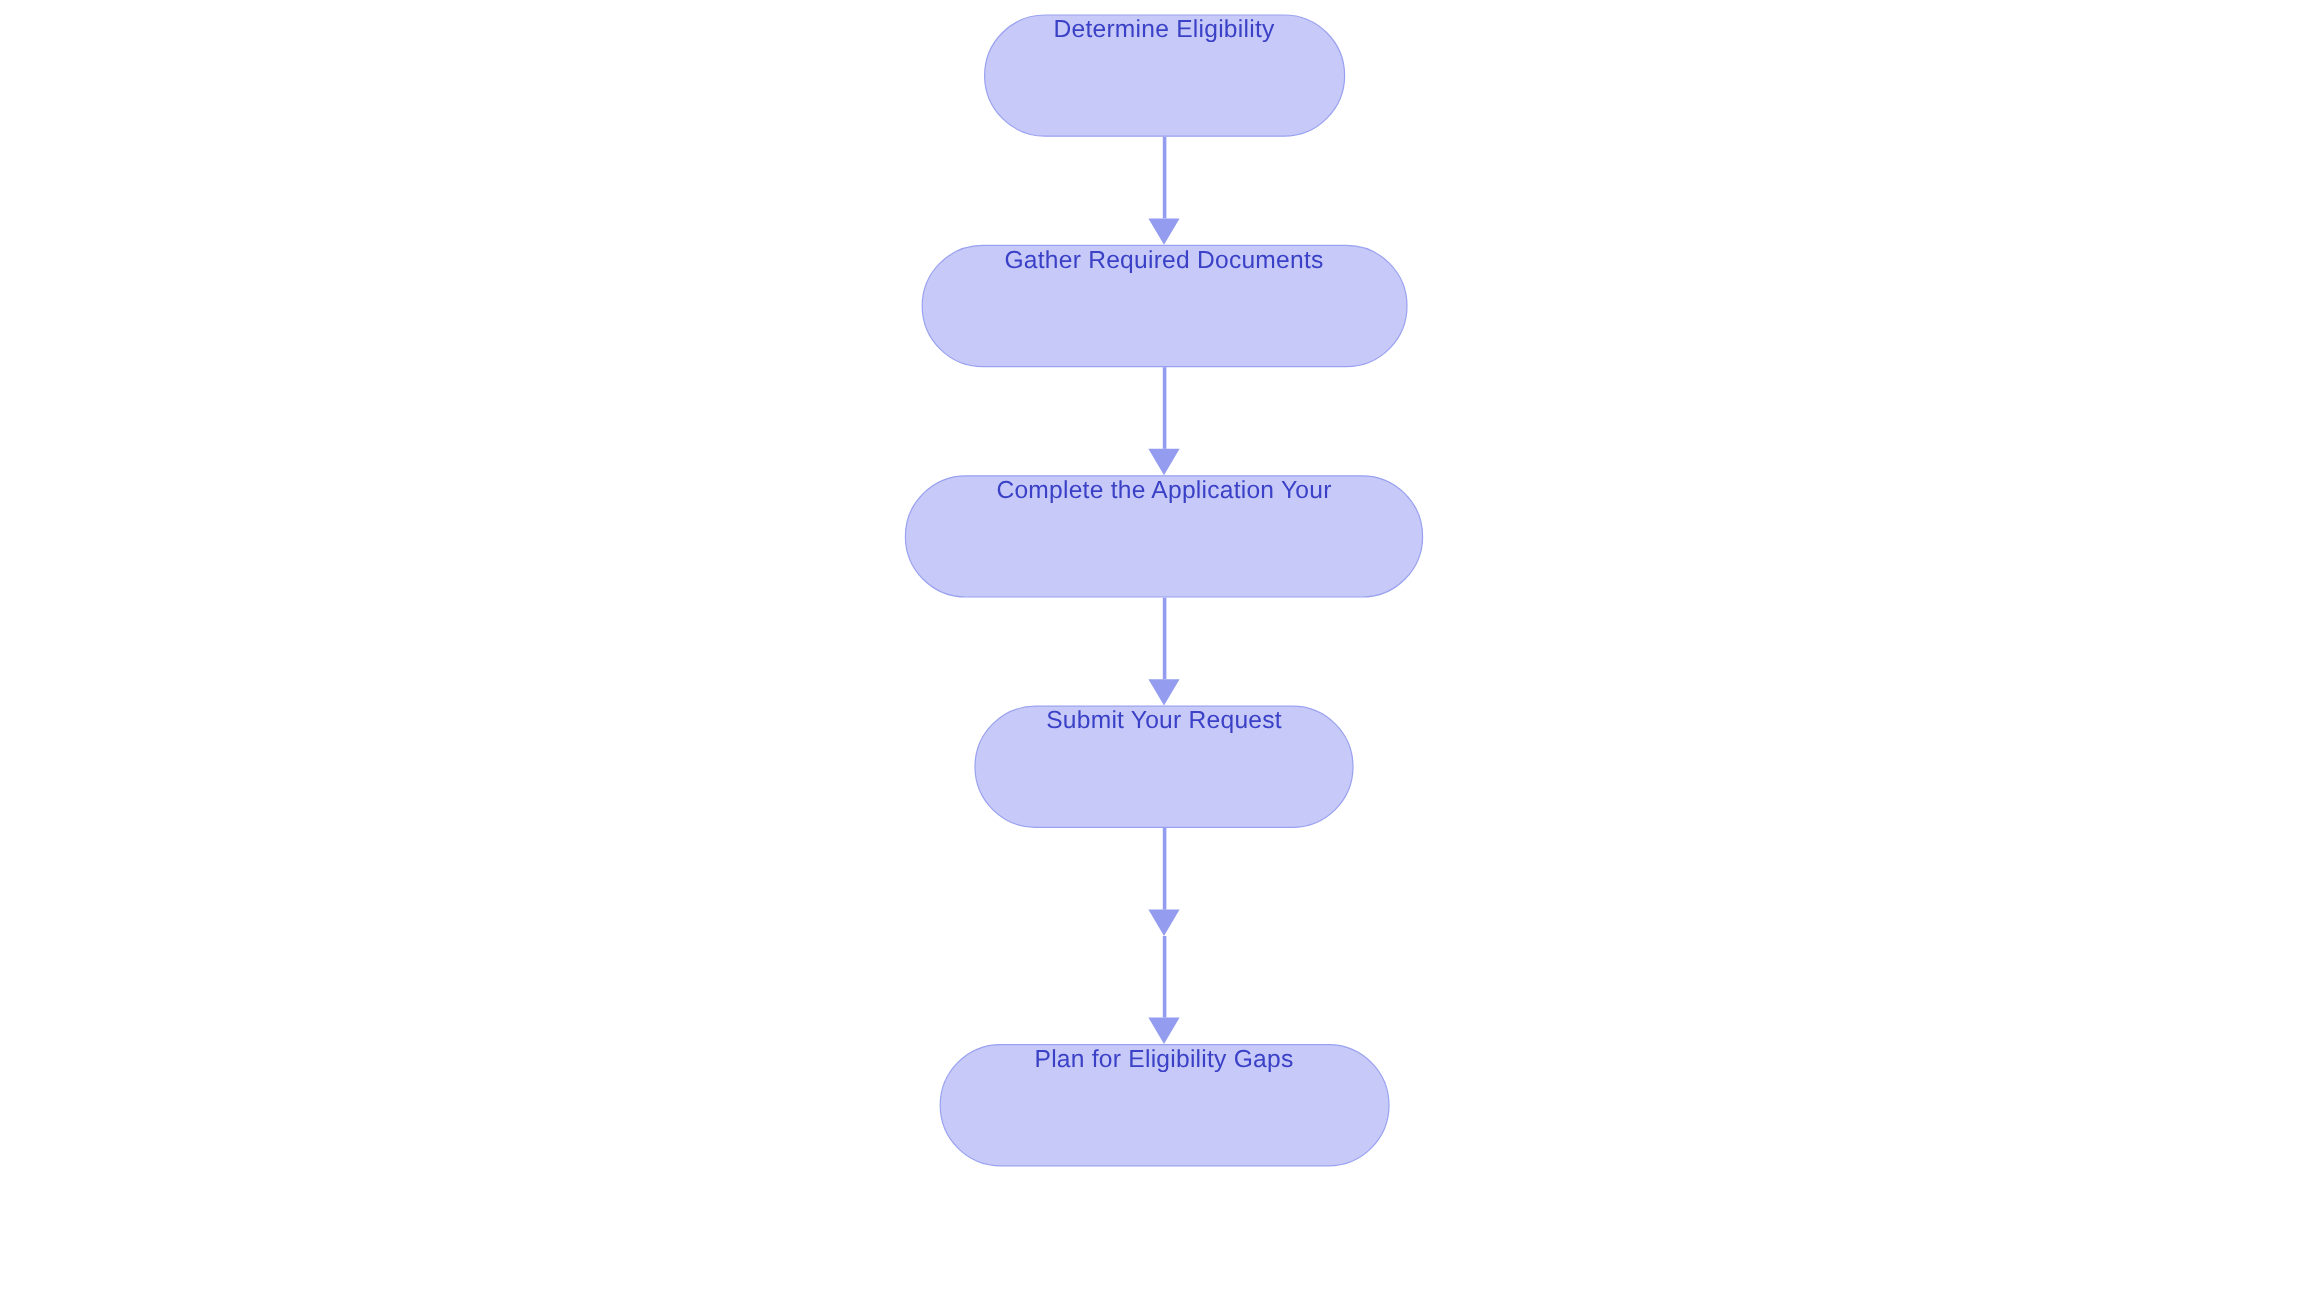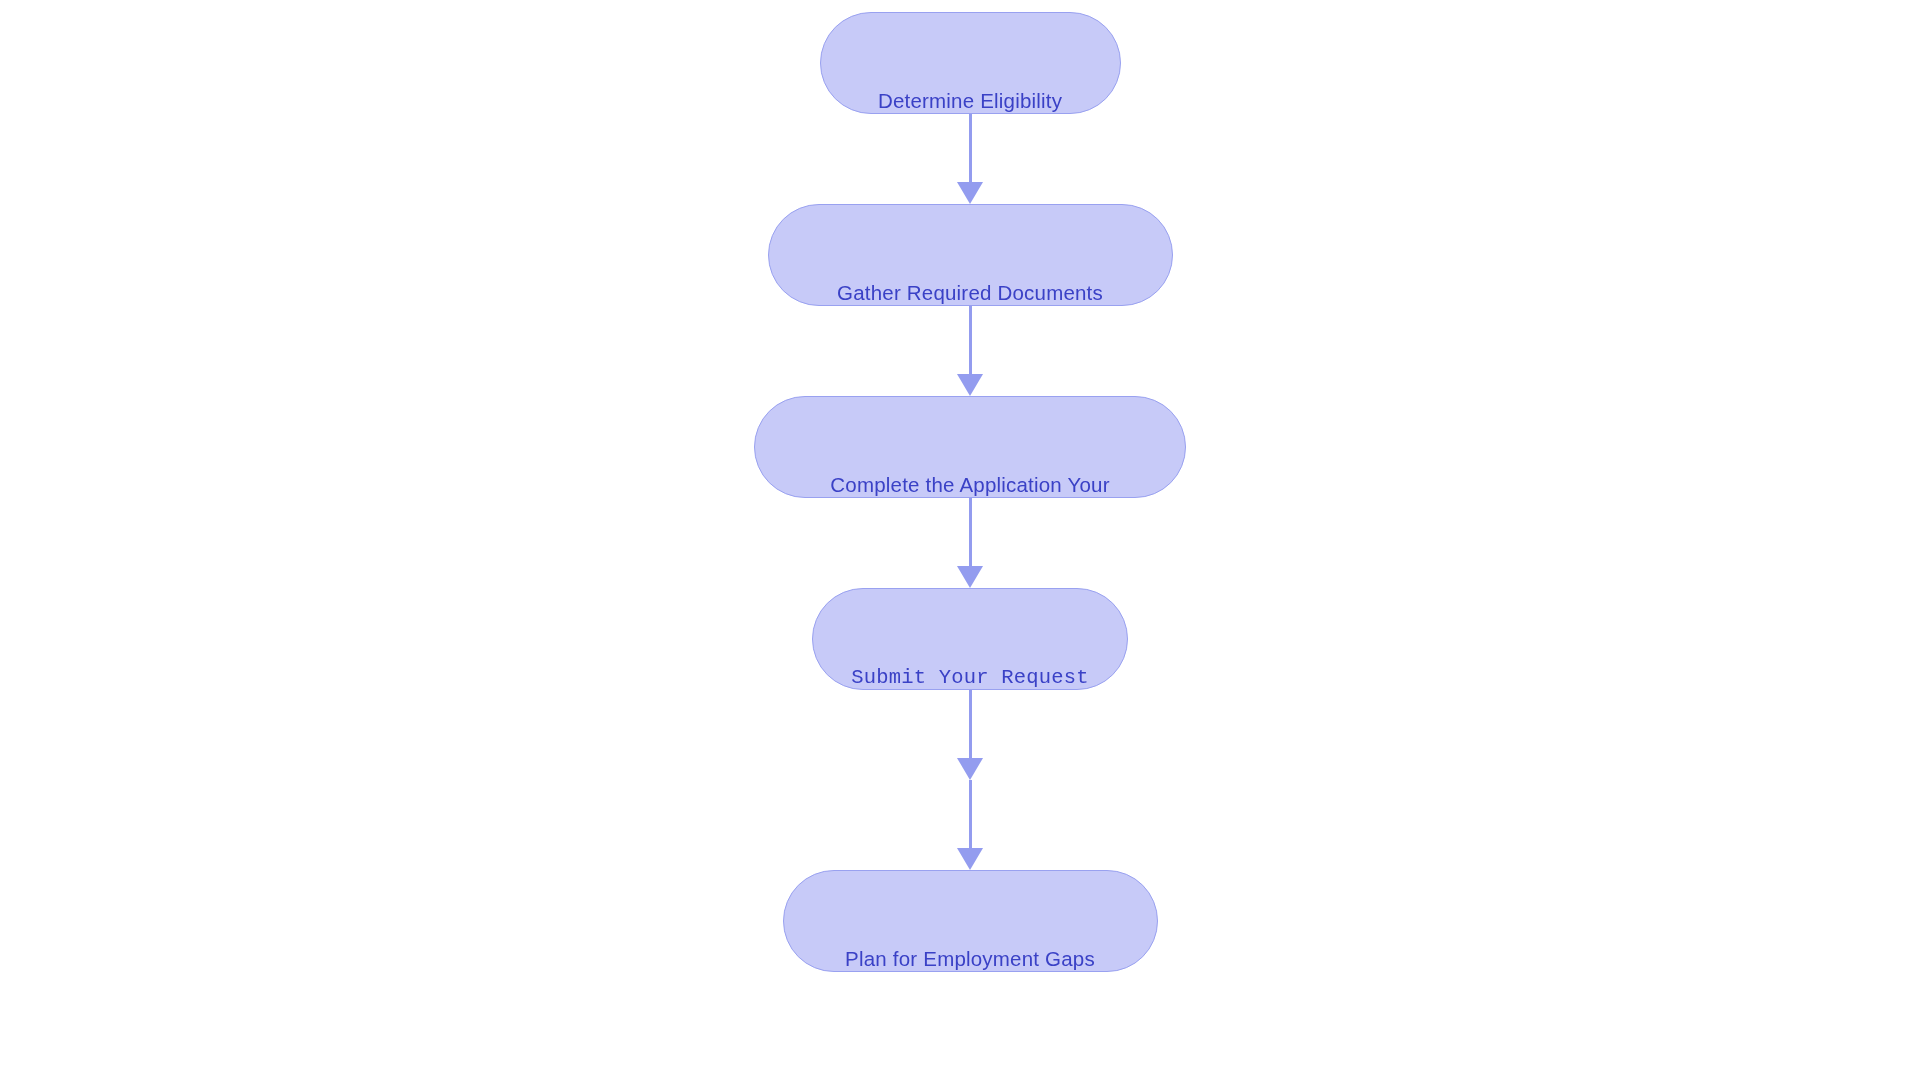--- a/index.html
+++ b/index.html
@@ -23,29 +23,29 @@
   .flow-node {
     box-sizing: border-box;
     height: 102px;
     border-radius: 51px;
     background: var(--node-fill, #c7caf8);
     border: 1.5px solid var(--node-border, #99a1f0);
     color: var(--node-text, #3a41c6);
     font-size: 20.5px;
     letter-spacing: 0.2px;
     display: flex;
-    align-items: flex-end;
+    align-items: flex-start;
     justify-content: center;
     text-align: center;
     flex: 0 0 auto;
   }
   .n1 { width: 301px; }
   .n2 { width: 405px; }
   .n3 { width: 432px; }
-  .n4 { width: 316px; font-family: Liberation Mono, monospace; }
+  .n4 { width: 316px; }
   .n5 { width: 443px; }
   .n6 { width: 375px; }
   .connector {
     height: 90px;
     display: flex;
     flex-direction: column;
     align-items: center;
     flex: 0 0 auto;
   }
   .connector .line {
@@ -102,16 +102,16 @@
     <div class="head"></div>
   </div>
 
 
   <div class="connector">
     <div class="line"></div>
     <div class="head"></div>
   </div>
 
   <div class="flow-node n6">
-    <span>Plan for Employment Gaps</span>
+    <span>Plan for Eligibility Gaps</span>
   </div>
 
 </div>
 
 </body></html>

